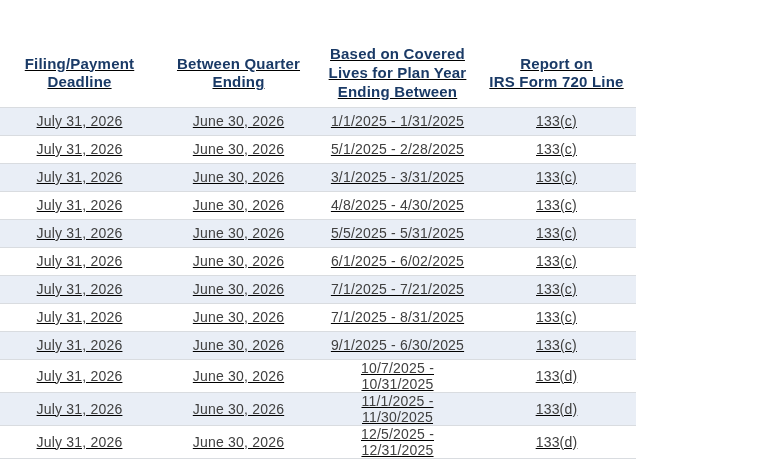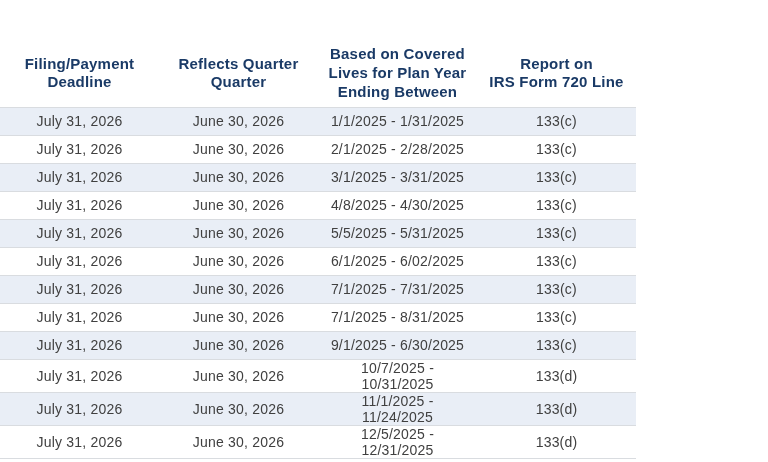--- a/index.html
+++ b/index.html
@@ -17,20 +17,21 @@
   .page {
     width: 768px;
     height: 462px;
     background: var(--page-bg);
     overflow: hidden;
   }
   table.deadline-table {
     width: 636px;
     border-collapse: collapse;
     table-layout: fixed;
+    text-decoration: underline;
   }
   table.deadline-table th {
     width: 25%;
     height: 107px;
     vertical-align: middle;
     padding: 42px 10px 2px;
     text-align: center;
     color: var(--header-text);
     font-size: 15px;
     font-weight: bold;
@@ -53,36 +54,36 @@
   }
 </style>
 </head>
 <body>
 
 <div class="page">
   <table class="deadline-table">
     <thead>
       <tr>
           <th>Filing/Payment Deadline</th>
-          <th>Reflects Quarter Quarter</th>
+          <th>Between Quarter Ending</th>
           <th>Based on Covered<br>Lives for Plan Year<br>Ending Between</th>
           <th>Report on<br>IRS Form 720 Line</th>
         </tr>
     </thead>
     <tbody>
         <tr>
           <td>July 31, 2026</td>
           <td>June 30, 2026</td>
           <td>1/1/2025 - 1/31/2025</td>
           <td>133(c)</td>
         </tr>
         <tr>
           <td>July 31, 2026</td>
           <td>June 30, 2026</td>
-          <td>2/1/2025 - 2/28/2025</td>
+          <td>5/1/2025 - 2/28/2025</td>
           <td>133(c)</td>
         </tr>
         <tr>
           <td>July 31, 2026</td>
           <td>June 30, 2026</td>
           <td>3/1/2025 - 3/31/2025</td>
           <td>133(c)</td>
         </tr>
         <tr>
           <td>July 31, 2026</td>
@@ -98,21 +99,21 @@
         </tr>
         <tr>
           <td>July 31, 2026</td>
           <td>June 30, 2026</td>
           <td>6/1/2025 - 6/02/2025</td>
           <td>133(c)</td>
         </tr>
         <tr>
           <td>July 31, 2026</td>
           <td>June 30, 2026</td>
-          <td>7/1/2025 - 7/31/2025</td>
+          <td>7/1/2025 - 7/21/2025</td>
           <td>133(c)</td>
         </tr>
         <tr>
           <td>July 31, 2026</td>
           <td>June 30, 2026</td>
           <td>7/1/2025 - 8/31/2025</td>
           <td>133(c)</td>
         </tr>
         <tr>
           <td>July 31, 2026</td>
@@ -122,21 +123,21 @@
         </tr>
         <tr>
           <td>July 31, 2026</td>
           <td>June 30, 2026</td>
           <td>10/7/2025 - 10/31/2025</td>
           <td>133(d)</td>
         </tr>
         <tr>
           <td>July 31, 2026</td>
           <td>June 30, 2026</td>
-          <td>11/1/2025 - 11/24/2025</td>
+          <td>11/1/2025 - 11/30/2025</td>
           <td>133(d)</td>
         </tr>
         <tr>
           <td>July 31, 2026</td>
           <td>June 30, 2026</td>
           <td>12/5/2025 - 12/31/2025</td>
           <td>133(d)</td>
         </tr>
       </tbody>
   </table>

